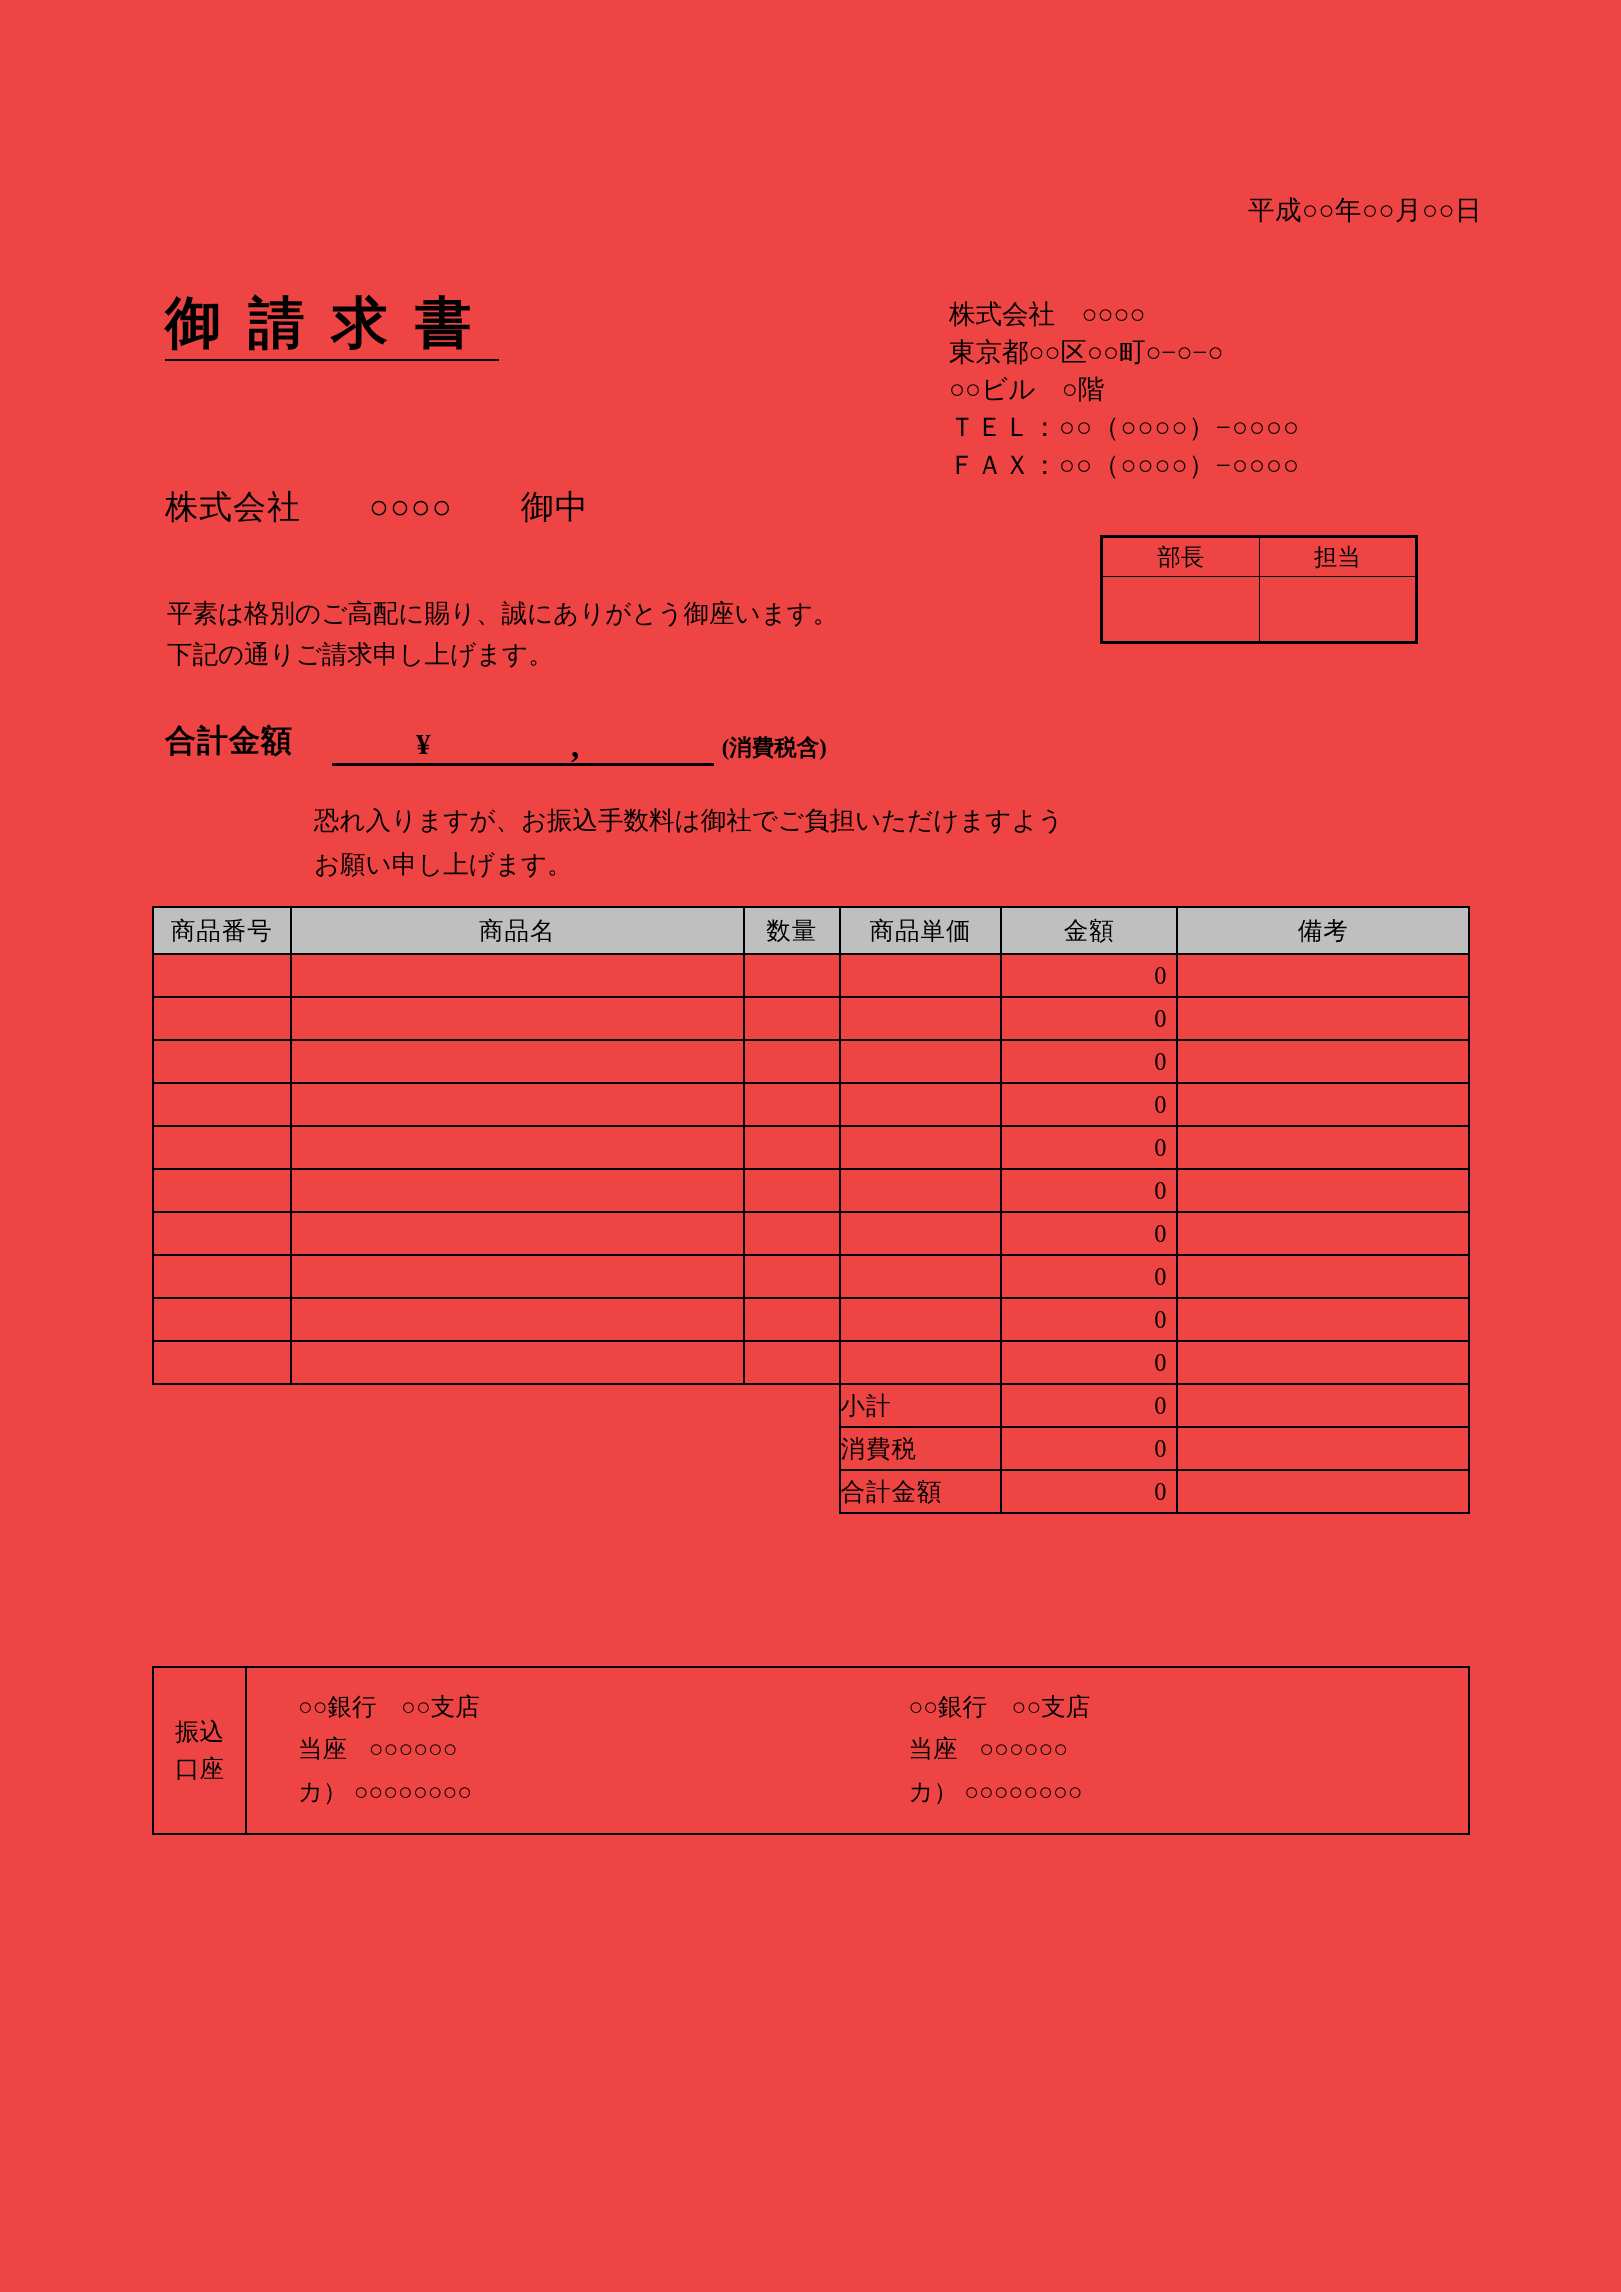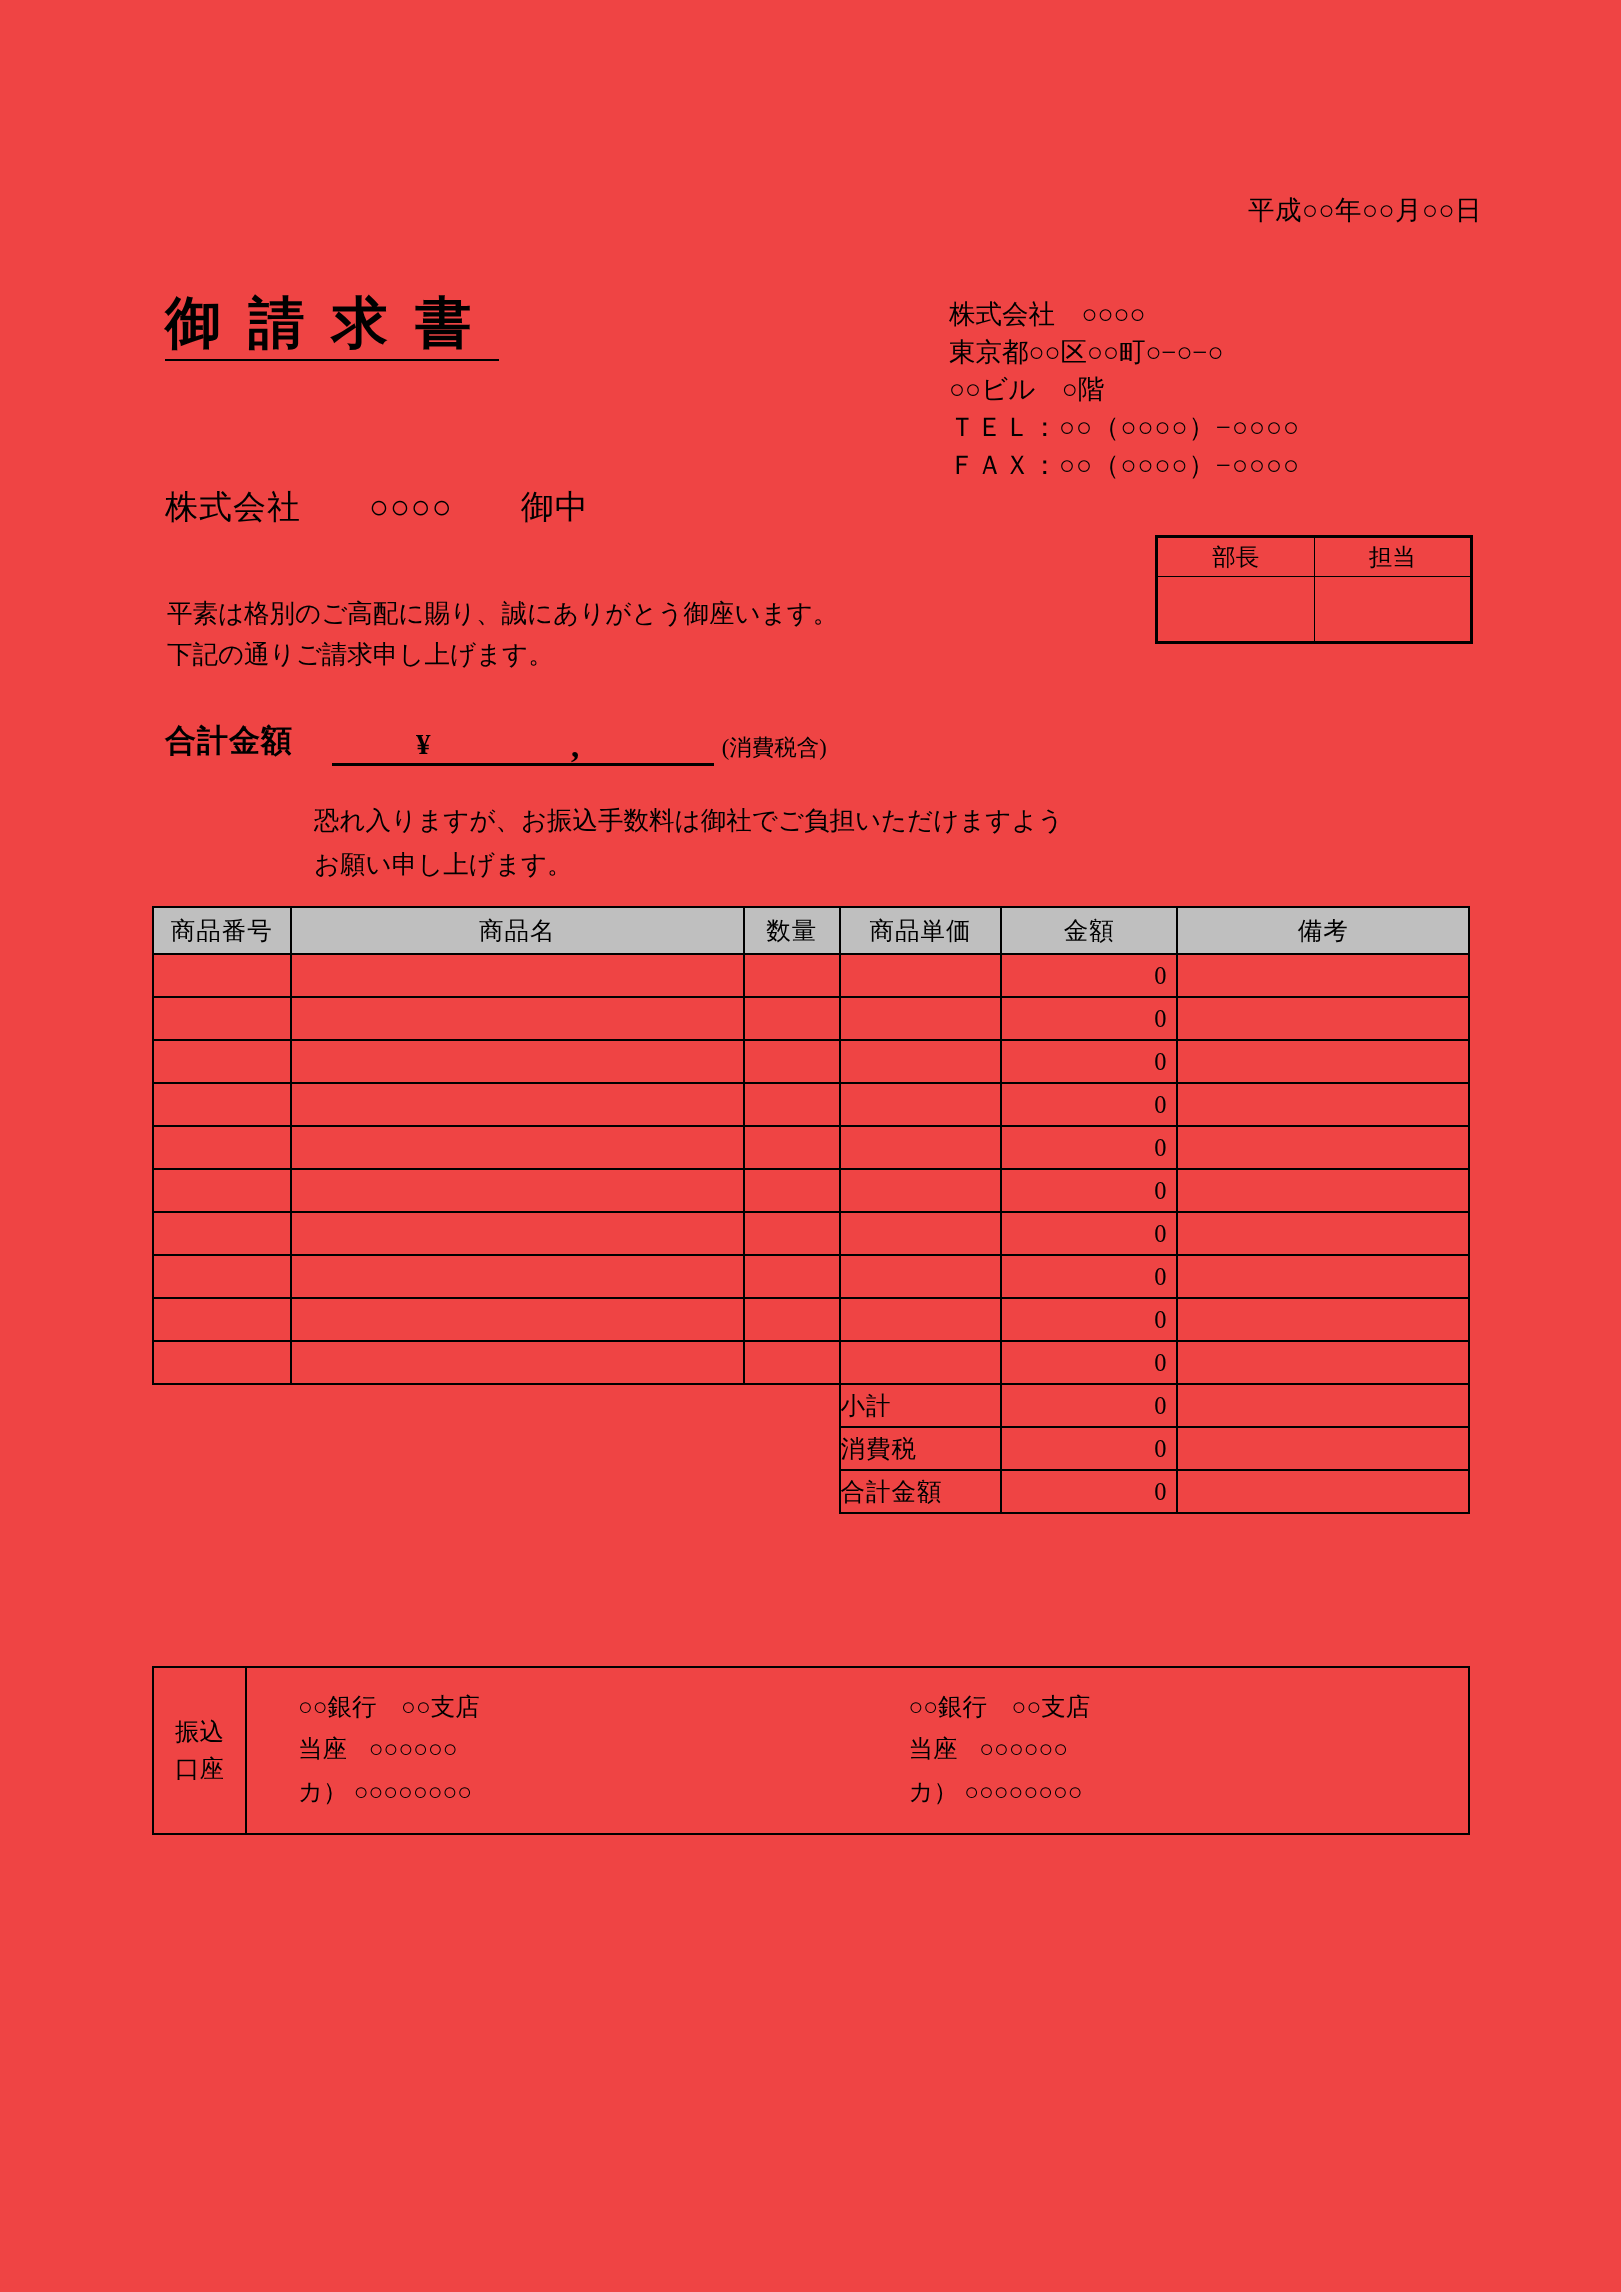--- a/index.html
+++ b/index.html
@@ -77,21 +77,21 @@
     top: 593px;
     font-size: 25.5px;
     line-height: 1.62;
     white-space: nowrap;
   }
   .greeting div { margin: 0; }
 
   
   .approval-box {
     position: absolute;
-    left: 1155px;
+    left: 1100px;
     top: 535px;
     width: 318px;
     border: 2px solid #000;
     border-collapse: collapse;
     box-sizing: border-box;
   }
   .approval-box table {
     border-collapse: collapse;
     width: 100%;
     table-layout: fixed;
@@ -138,21 +138,21 @@
     bottom: 2px;
   }
   .total-line .fill .comma {
     position: absolute;
     left: 239px;
     bottom: -2px;
     font-size: 33px;
   }
   .total-line .suffix {
     font-size: 22.5px;
-    font-weight: normal;
+    font-weight: bold;
     padding-bottom: 2.9px;
     padding-left: 7.8px;
   }
 
   
   .pay-terms {
     position: absolute;
     left: 167px;
     top: 799px;
     font-size: 25.5px;

